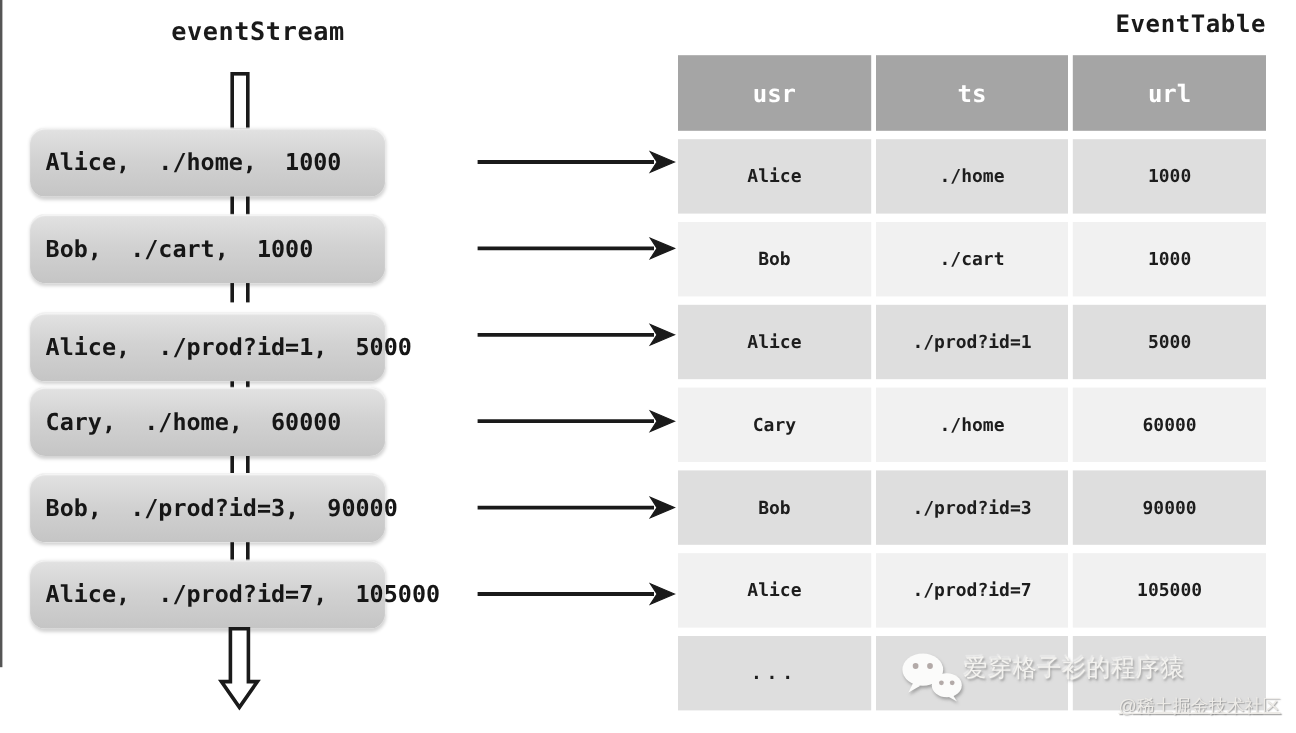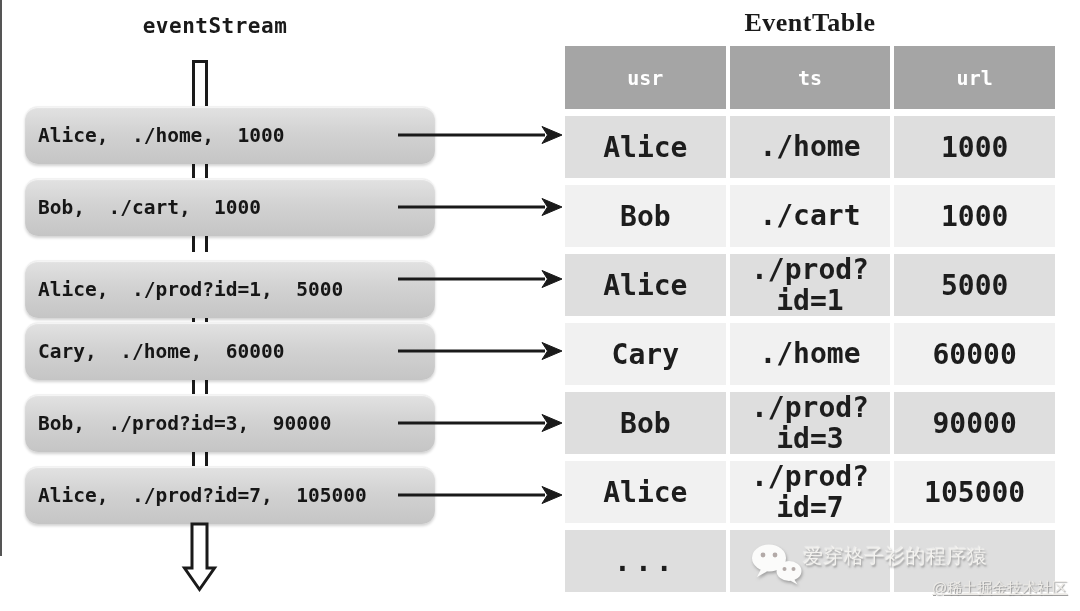--- a/index.html
+++ b/index.html
@@ -17,53 +17,53 @@
   }
   .pipe-top{
     position:absolute;left:192px;top:60px;width:16px;height:50px;
     border:3px solid #1a1a1a;background:#ffffff;box-sizing:border-box;z-index:0;
   }
   .pipe-seg{
     position:absolute;left:192px;width:16px;height:18px;box-sizing:border-box;
     border-left:3px solid #1a1a1a;border-right:3px solid #1a1a1a;background:#ffffff;z-index:0;
   }
   .event-box{
-    position:absolute;left:25px;width:410px;height:58px;z-index:1;
+    position:absolute;left:25px;width:296px;height:58px;z-index:1;
     border-radius:13px;
     background:linear-gradient(180deg,#e2e2e2 0%,#d2d2d2 45%,#c5c5c5 100%);
     border-top:1px solid #f2f2f2;
     box-shadow:0 2px 3px rgba(0,0,0,.18), inset 0 1px 1px rgba(255,255,255,.7);
     display:flex;align-items:center;padding-left:13px;box-sizing:border-box;
   }
   .event-box span{
     font-size:19.5px;font-weight:600;color:#161616;white-space:pre;
   }
   .b1{top:106px}.b2{top:178px}.b3{top:260px}.b4{top:322px}.b5{top:394px}.b6{top:466px}
   .s1{top:162px}.s2{top:234px}.s3{top:306px}.s4{top:378px}.s5{top:450px}
 
   
   #arrow-layer{position:absolute;left:0;top:0;z-index:2;pointer-events:none;}
 
   
   .table-title{
-    position:absolute;left:565px;top:8px;width:490px;text-align:center;
-    font-size:26px;font-weight:600;color:#1a1a1a;letter-spacing:.5px;font-family:Liberation Serif, serif;
+    position:absolute;left:565px;top:8px;width:490px;text-align:right;
+    font-size:20px;font-weight:600;color:#1a1a1a;letter-spacing:.5px;
   }
   .event-table{
     position:absolute;left:565px;top:46px;width:490px;z-index:1;
     display:grid;grid-template-columns:1fr 1fr 1fr;
     grid-template-rows:63px repeat(7,62px);
     column-gap:4px;row-gap:7px;
   }
   .th{
     background:#a5a5a5;color:#ffffff;font-size:20px;font-weight:bold;
     display:flex;align-items:center;justify-content:center;
   }
   .td{
-    font-size:28px;font-weight:600;color:#1d1d1d;
+    font-size:15px;font-weight:600;color:#1d1d1d;
     display:flex;align-items:center;justify-content:center;text-align:center;
   }
   .td .url-wrap{max-width:132px;word-break:break-all;line-height:1.12;}
   .row-dark{background:#dedede;}
   .row-light{background:#f1f1f1;}
   .td-ellipsis{letter-spacing:4px;font-weight:bold;}
 
   
   .watermark{position:absolute;z-index:5;}
   .wm-icon{position:absolute;left:750px;top:543px;width:54px;height:42px;

